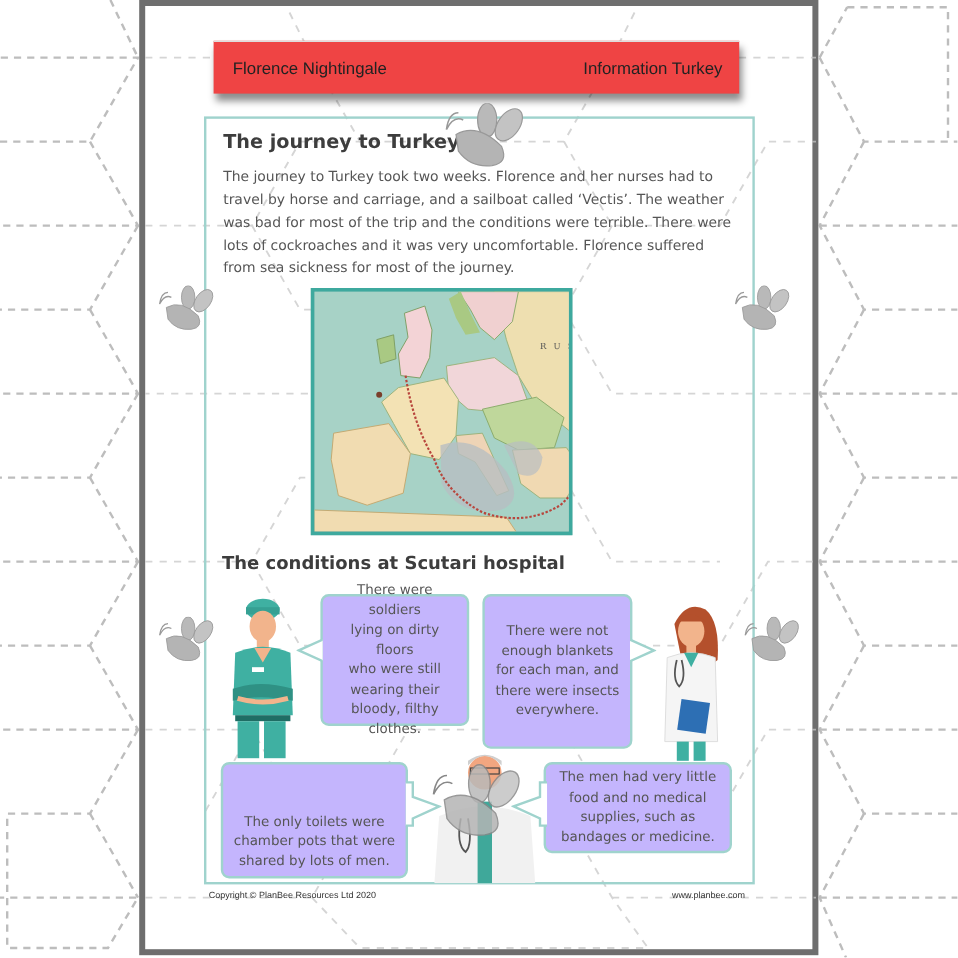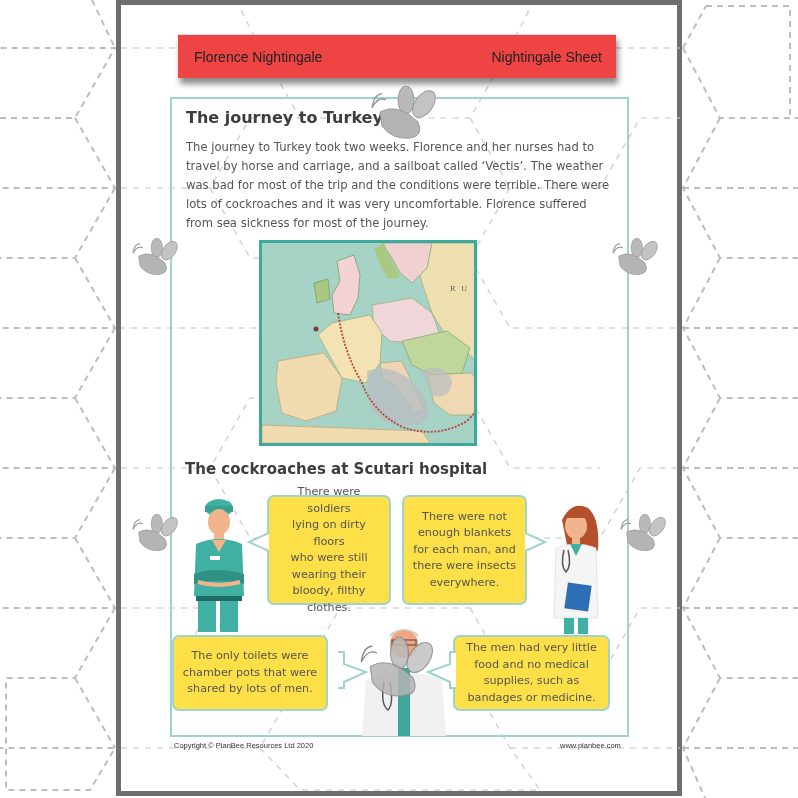--- a/index.html
+++ b/index.html
@@ -51,29 +51,29 @@
       background: #9cc9bd;
     }
 
     .h2 {
       position: absolute; left: 185px; top: 460px;
       font-family: "DejaVu Sans", sans-serif; font-weight: bold; font-size: 15px; color: #3d3d3d;
       z-index: 4;
     }
 
     .bubble {
-      position: absolute; background: #fde047; border: 2px solid #9fd3cd; border-radius: 7px;
+      position: absolute; background: #c4b5fd; border: 2px solid #9fd3cd; border-radius: 7px;
       display: flex; align-items: center; justify-content: center; text-align: center;
       font-family: "DejaVu Sans", sans-serif; font-size: 11.2px; line-height: 16.5px; color: #555;
       padding: 4px 6px; z-index: 5;
     }
     .bubble span { white-space: pre-line; }
     .b1 { left: 267px; top: 495px; width: 124px; height: 110px; }
-    .b2 { left: 402px; top: 495px; width: 125px; height: 110px; }
-    .b3 { left: 172px; top: 635px; width: 156px; height: 76px; }
+    .b2 { left: 402px; top: 495px; width: 125px; height: 129px; }
+    .b3 { left: 184px; top: 635px; width: 156px; height: 97px; align-items: flex-end; }
     .b4 { left: 453px; top: 635px; width: 157px; height: 76px; }
     .tail { position: absolute; z-index: 6; }
 
     .figure { position: absolute; z-index: 5; }
 
     .footer-left, .footer-right {
       position: absolute; top: 741px; font-family: "Liberation Sans", sans-serif; font-size: 7.5px; color: #333; z-index: 4;
     }
     .footer-left { left: 174px; }
     .footer-right { left: 560px; }
@@ -134,21 +134,21 @@
     <polyline points="210,608 170,678"></polyline>
     <polyline points="470,608 510,678 600,678 640,608 680,608"></polyline>
     <polyline points="121,748 260,748 300,678"></polyline>
     <polyline points="260,748 300,790 540,790 510,748 470,678"></polyline>
     <polyline points="510,748 680,748"></polyline>
   </g>
 </svg>
 
 <div class="header-bar">
   <span>Florence Nightingale</span>
-  <span>Nightingale Sheet</span>
+  <span>Information Turkey</span>
 </div>
 
 <div class="content-box"></div>
 
 <div class="h1">The journey to Turkey</div>
 <div class="para">The journey to Turkey took two weeks. Florence and her nurses had to travel by horse and carriage, and a sailboat called ‘Vectis’. The weather was bad for most of the trip and the conditions were terrible. There were lots of cockroaches and it was very uncomfortable. Florence suffered from sea sickness for most of the journey.</div>
 
 <div class="map">
   <svg width="268" height="200" viewBox="0 0 268 200">
     <rect width="268" height="200" fill="#a7d2c6"></rect>
@@ -178,21 +178,21 @@
 
     <path d="M105,128 Q135,118 160,150 Q175,175 155,182 Q120,188 106,160 Z" fill="#b8bec2" opacity="0.8"></path>
     <path d="M158,128 Q182,118 190,138 Q188,158 170,152 Z" fill="#b8bec2" opacity="0.7"></path>
 
     <path d="M76,70 Q82,110 100,140 Q110,168 140,184 Q175,196 205,178 Q218,165 224,160" fill="none" stroke="#b8453c" stroke-width="1.8" stroke-dasharray="2,1.5"></path>
     <text x="188" y="48" font-size="7" fill="#555" font-family="DejaVu Serif, serif" letter-spacing="6">RUSSIA</text>
     <circle cx="54" cy="86" r="2.5" fill="#7a3e2a"></circle>
   </svg>
 </div>
 
-<div class="h2">The cockroaches at Scutari hospital</div>
+<div class="h2">The conditions at Scutari hospital</div>
 
 <svg class="figure" style="left:186px; top:496px;" width="62" height="136" viewBox="0 0 62 136">
   <ellipse cx="33" cy="12" rx="14" ry="9" fill="#3fb0a2"></ellipse>
   <rect x="19" y="10" width="28" height="6" fill="#36a093"></rect>
   <ellipse cx="33" cy="26" rx="11" ry="13" fill="#f2b48c"></ellipse>
   <rect x="28" y="37" width="10" height="8" fill="#f2b48c"></rect>
   <path d="M10,48 Q33,38 56,48 L58,100 L8,100 Z" fill="#3fb0a2"></path>
   <path d="M26,44 L33,56 L40,44 Z" fill="#f2b48c"></path>
   <rect x="24" y="60" width="10" height="4" fill="#fff"></rect>
   <path d="M8,78 Q30,70 58,78 L58,88 Q30,82 8,88 Z" fill="#2f9184"></path>

